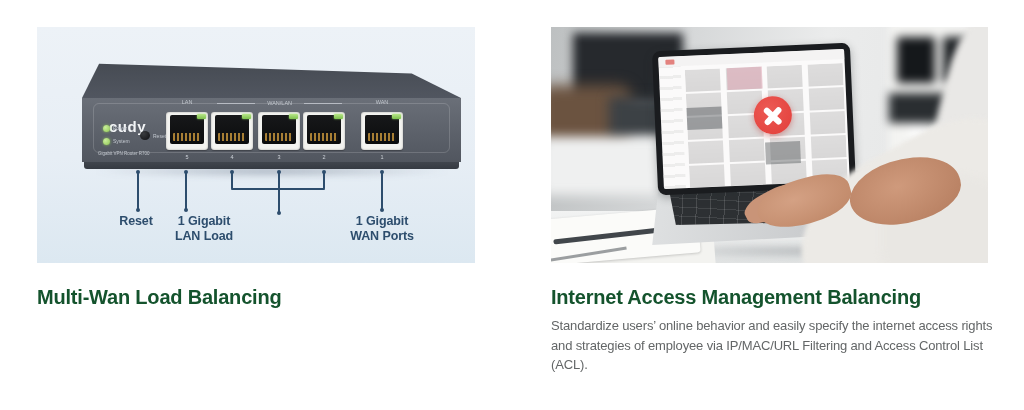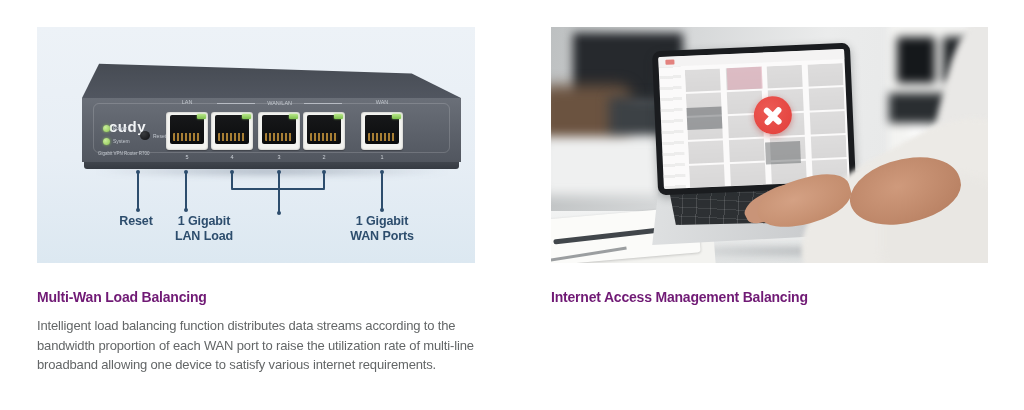--- a/index.html
+++ b/index.html
@@ -7,22 +7,22 @@
     width:1024px;height:410px;position:relative;overflow:hidden;
     background:#ffffff;
     font-family:"Liberation Sans","DejaVu Sans",sans-serif;
     -webkit-font-smoothing:antialiased;
   }
   .col{position:absolute;top:27px;width:438px;}
   .col-left{left:37px;}
   .col-right{left:551px;}
 
   .feature-heading{
-    margin:23px 0 0 0;font-size:14px;line-height:22px;font-weight:700;
-    color:#701a75;letter-spacing:-0.2px;
+    margin:23px 0 0 0;font-size:20px;line-height:22px;font-weight:700;
+    color:#14532d;letter-spacing:-0.2px;
   }
   .feature-body{
     margin:8px 0 0 0;font-size:13px;line-height:19.5px;color:#636667;
     letter-spacing:-0.15px;width:452px;
   }
 
   
   .router-figure{
     position:relative;width:438px;height:236px;overflow:hidden;
     background:linear-gradient(180deg,#edf2f7 0%,#e7eef5 55%,#dce8f1 100%);
@@ -264,21 +264,20 @@
     </div>
     <div class="callout" style="left:194px;width:112px;">
     </div>
     <div class="callout" style="left:295px;width:100px;">
       <div>1 Gigabit</div>
         <div>WAN Ports</div>
     </div>
   </div>
 
   <h3 class="feature-heading">Multi-Wan Load Balancing</h3>
-  <p class="feature-body">Intelligent load balancing function distributes data streams according to the bandwidth proportion of each WAN port to raise the utilization rate of multi-line broadband allowing one device to satisfy various internet requirements.</p>
 </div>
 
 <div class="col col-right">
 
   <div class="photo">
     <div class="ph-monitor"></div>
     <div class="ph-deskstuff1"></div>
     <div class="ph-deskstuff2"></div>
     <div class="ph-whitedesk"></div>
     <div class="ph-shelf">
@@ -317,13 +316,14 @@
     </div>
 
     <div class="ph-sleeve"></div>
     <div class="ph-sleeve2"></div>
     <div class="ph-fingers-left"></div>
     <div class="ph-hand-left"></div>
     <div class="ph-hand-right"></div>
   </div>
 
   <h3 class="feature-heading">Internet Access Management Balancing</h3>
+  <p class="feature-body">Standardize users’ online behavior and easily specify the internet access rights and strategies of employee via IP/MAC/URL Filtering and Access Control List (ACL).</p>
 </div>
 
 </body></html>

